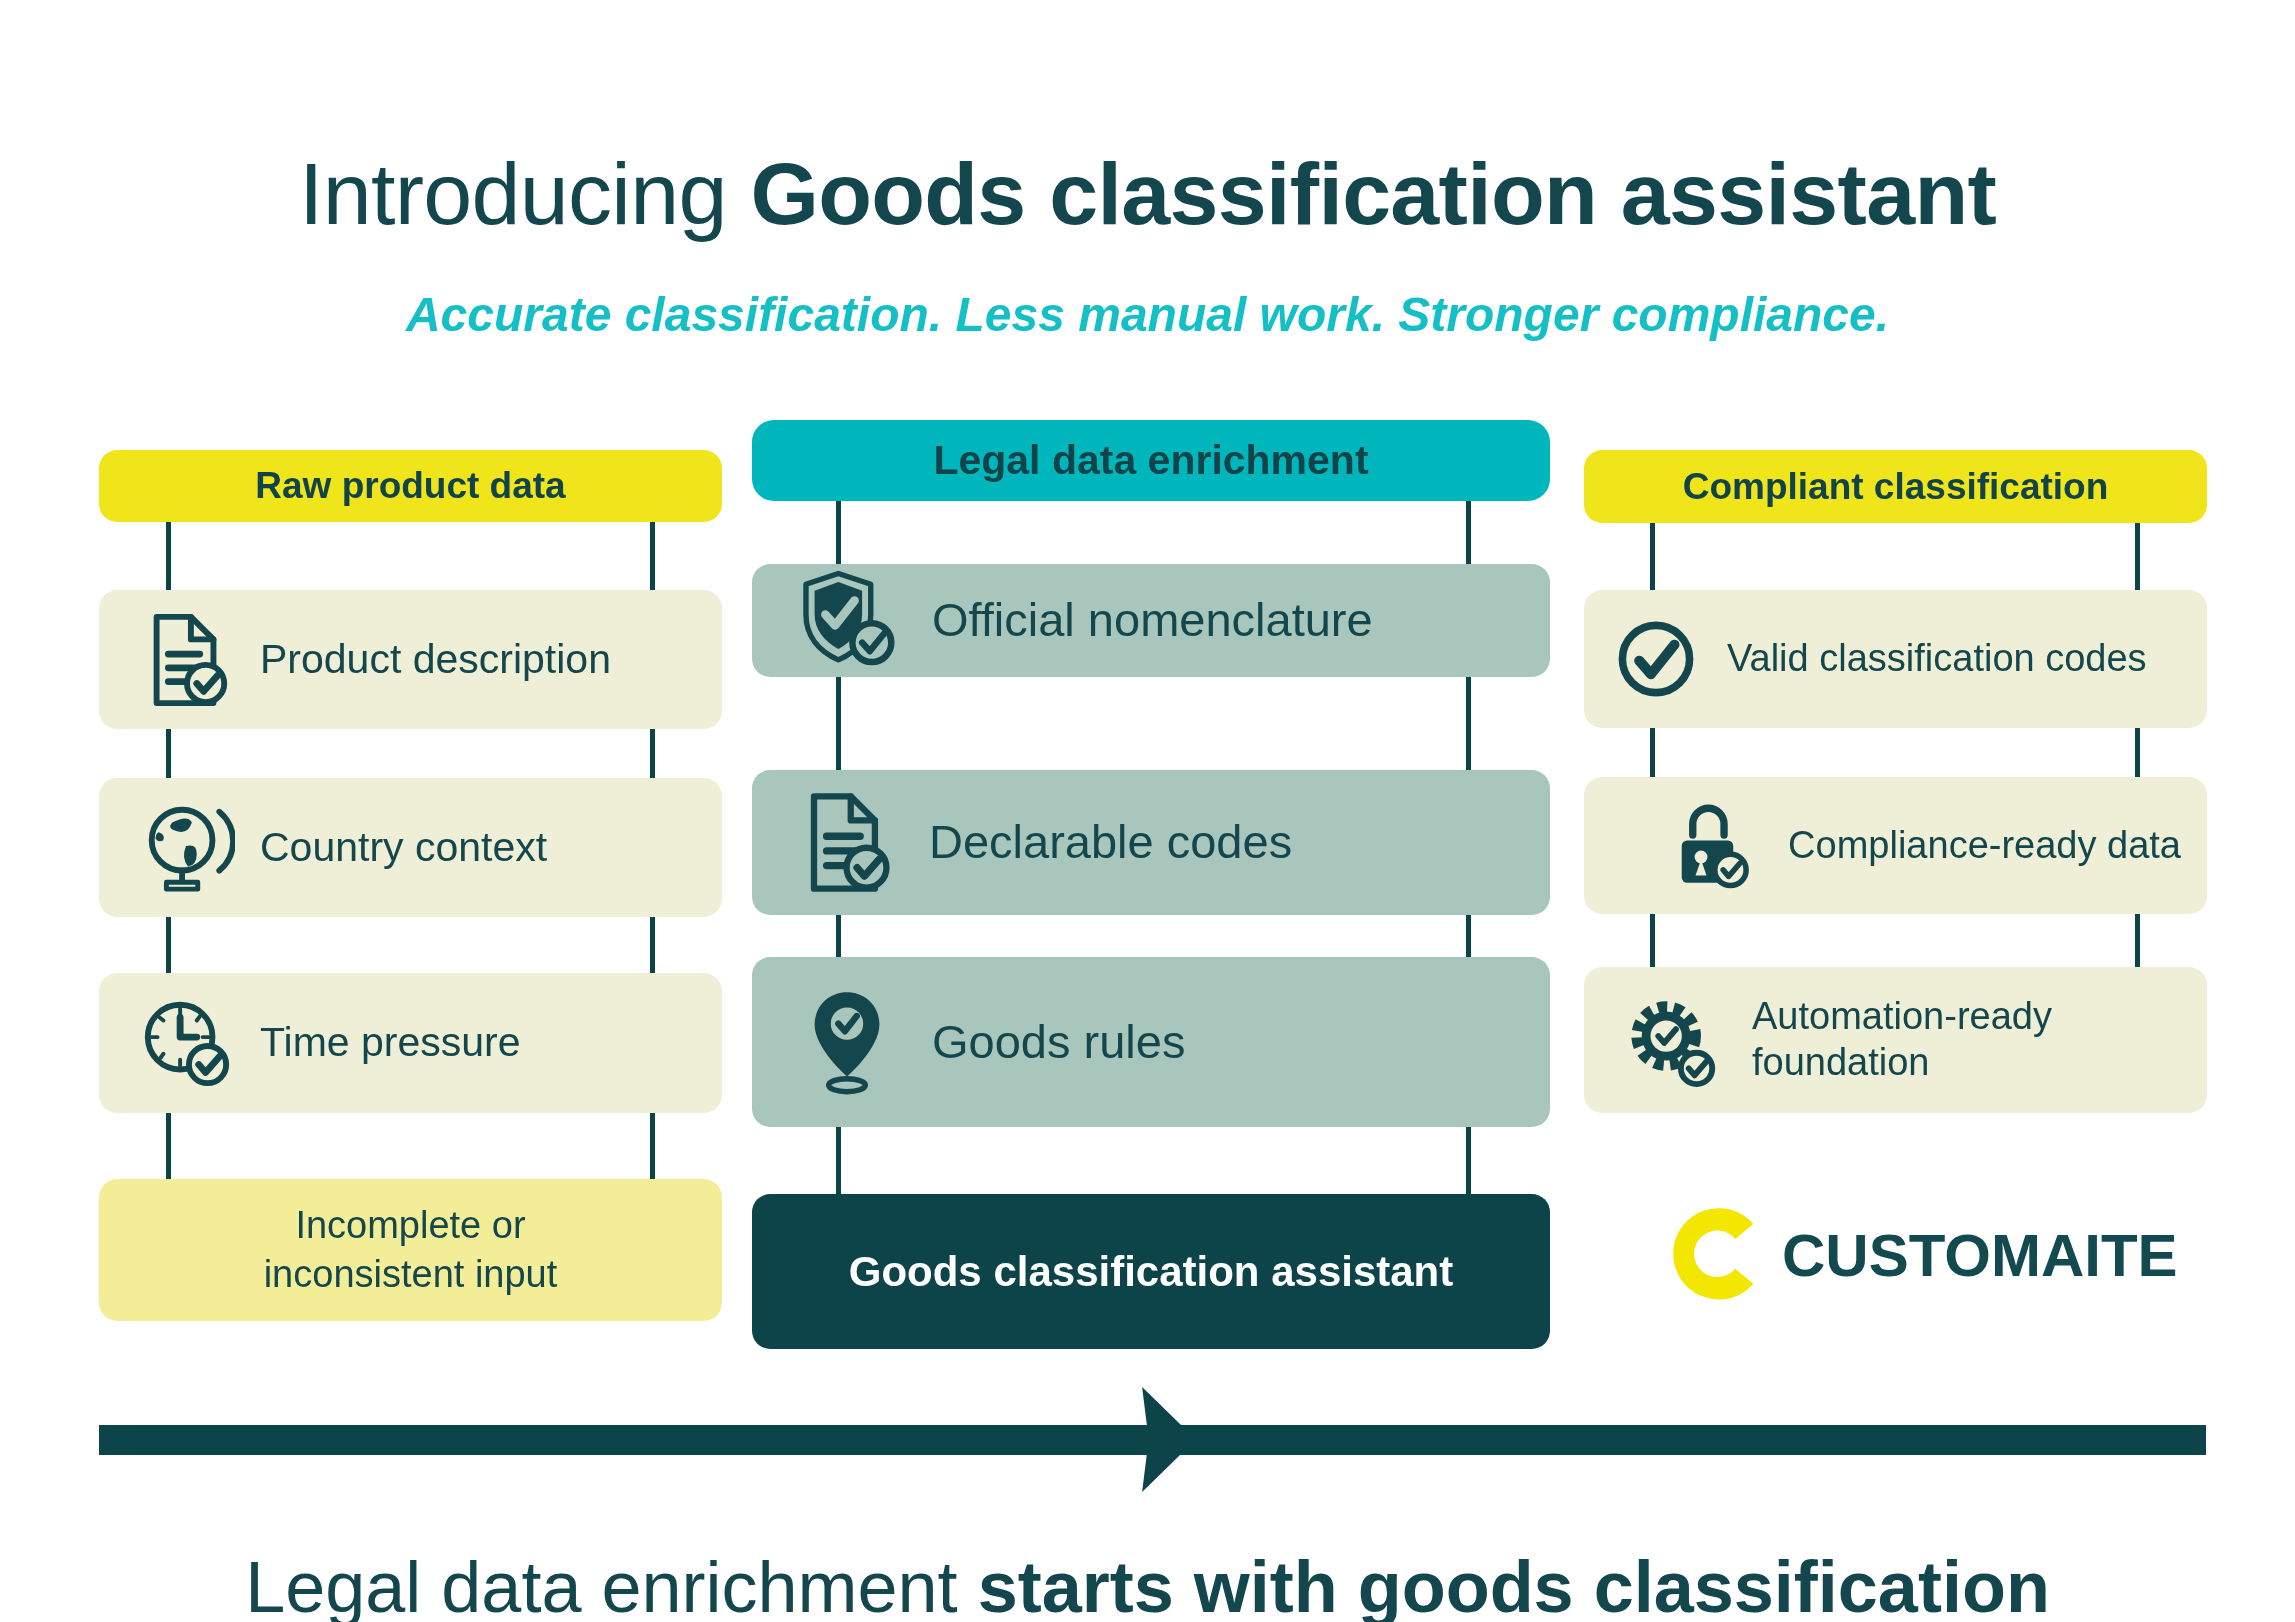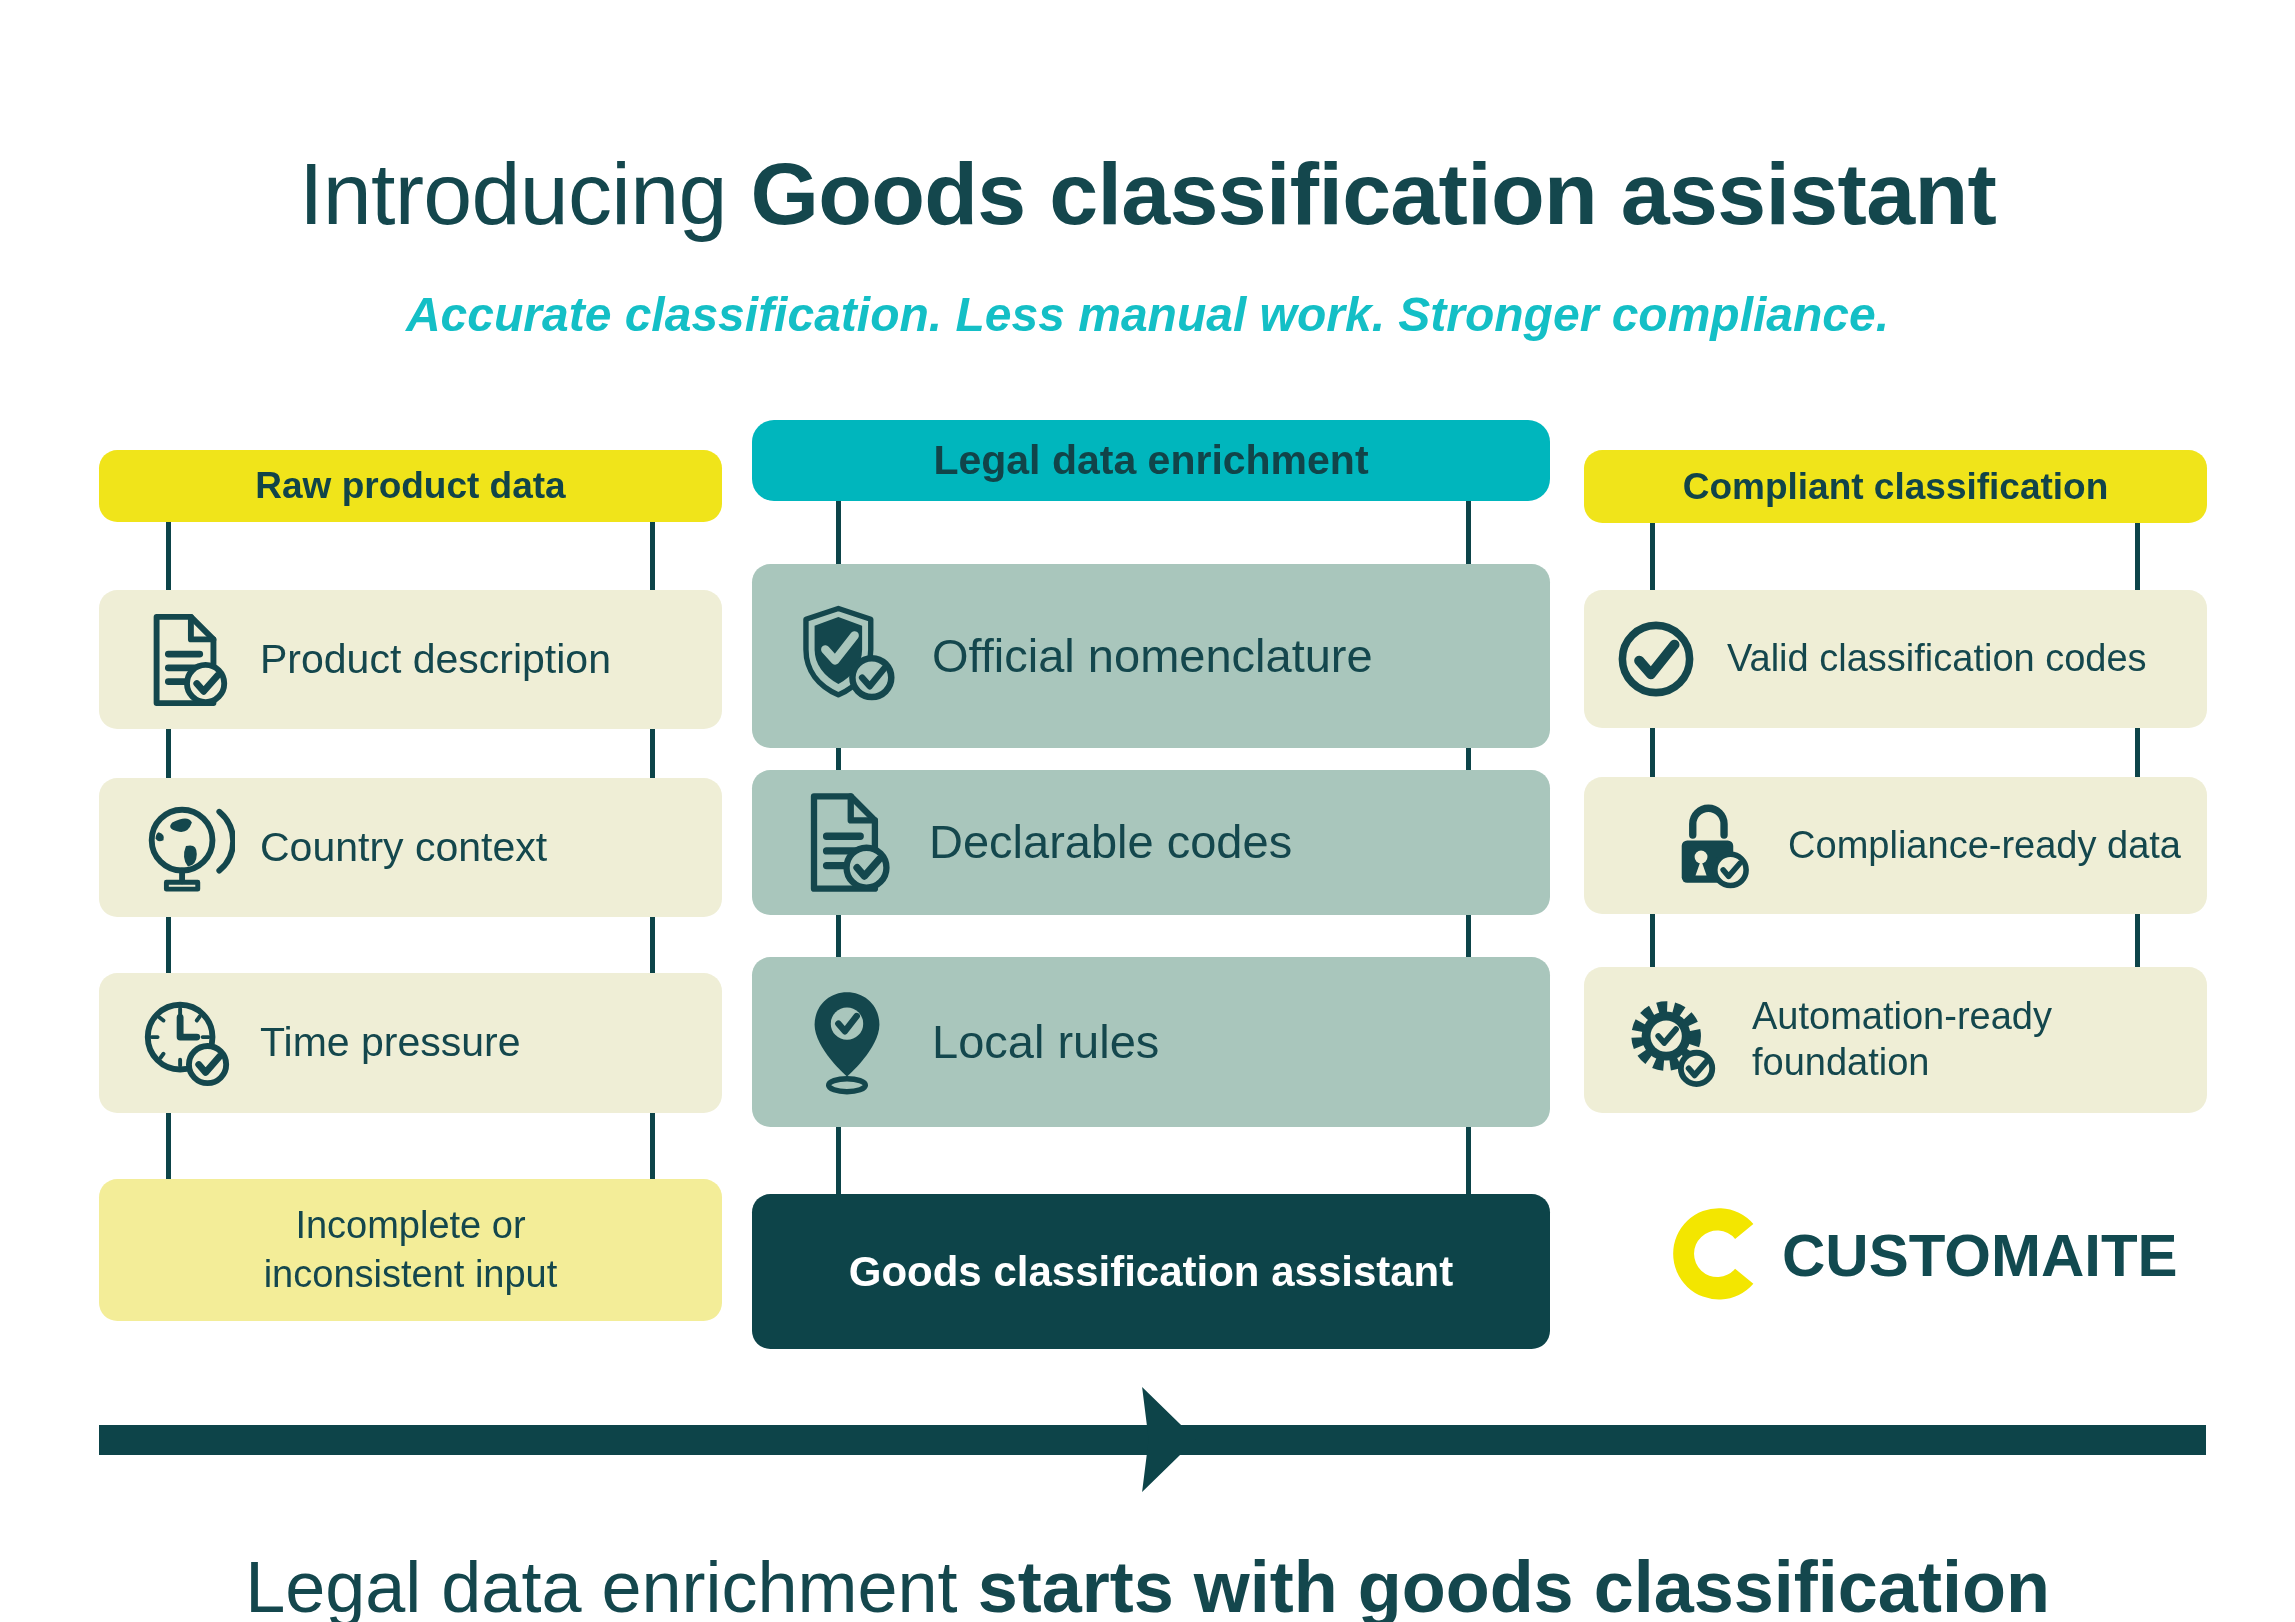--- a/index.html
+++ b/index.html
@@ -97,21 +97,21 @@
     </span>
     <span class="label1">Time pressure</span>
   </div>
 
   <div class="abs box pale" style="left:99px;top:1135px;width:623px;height:142px;padding:0 92px;box-sizing:border-box;">
     <span class="label4">Incomplete or inconsistent input</span>
   </div>
 
   <div class="abs col-header hdr-teal" style="left:752px;top:376px;width:798px;height:81px;">Legal data enrichment</div>
 
-  <div class="abs box sage" style="left:752px;top:520px;width:798px;height:184px;gap:31px;padding-left:41px;box-sizing:border-box;">
+  <div class="abs box sage" style="left:752px;top:520px;width:798px;height:113px;gap:31px;padding-left:41px;box-sizing:border-box;">
     <span class="icon" style="width:108px;height:108px;">
       <svg viewBox="0 0 100 100">
         <path class="st" stroke-width="5" d="M42 6 L72 16 V44 C72 64 60 78 42 86 C24 78 12 64 12 44 V16 Z"></path>
         <path class="fl" d="M42 14 L64 22 V44 C64 58 55 69 42 76 C29 69 20 58 20 44 V22 Z"></path>
         <path d="M30 44 l9 10 L57 31" stroke="var(--bg)" stroke-width="8" fill="none" stroke-linecap="round" stroke-linejoin="round"></path>
         <circle class="bg" cx="73" cy="70" r="18" stroke="var(--ink)" stroke-width="6"></circle>
         <path class="st" stroke-width="6" d="M64 70 l7 8 L84 62"></path>
       </svg>
     </span>
     <span class="label2">Official nomenclature</span>
@@ -132,21 +132,21 @@
 
   <div class="abs box sage" style="left:752px;top:913px;width:798px;height:170px;gap:31px;padding-left:41px;box-sizing:border-box;">
     <span class="icon" style="width:108px;height:108px;">
       <svg viewBox="0 0 100 100">
         <path class="fl" d="M50 4 C33 4 20 17 20 34 C20 56 50 82 50 82 C50 82 80 56 80 34 C80 17 67 4 50 4 Z"></path>
         <circle class="bg" cx="50" cy="33" r="15"></circle>
         <path class="st" stroke-width="6" d="M42 33 l6 7 L59 26"></path>
         <ellipse class="st" stroke-width="5" cx="50" cy="90" rx="17" ry="6"></ellipse>
       </svg>
     </span>
-    <span class="label2">Local rules</span>
+    <span class="label2">Goods rules</span>
   </div>
 
   <div class="abs box darkbox" style="left:752px;top:1150px;width:798px;height:155px;">
     <span class="darklabel">Goods classification assistant</span>
   </div>
 
   <div class="abs col-header hdr-yellow" style="left:1584px;top:406px;width:623px;height:73px;">Compliant classification</div>
 
   <div class="abs box cream" style="left:1584px;top:546px;width:623px;height:138px;gap:29px;padding-left:30px;padding-right:26px;box-sizing:border-box;">
     <span class="icon" style="width:84px;height:84px;">

